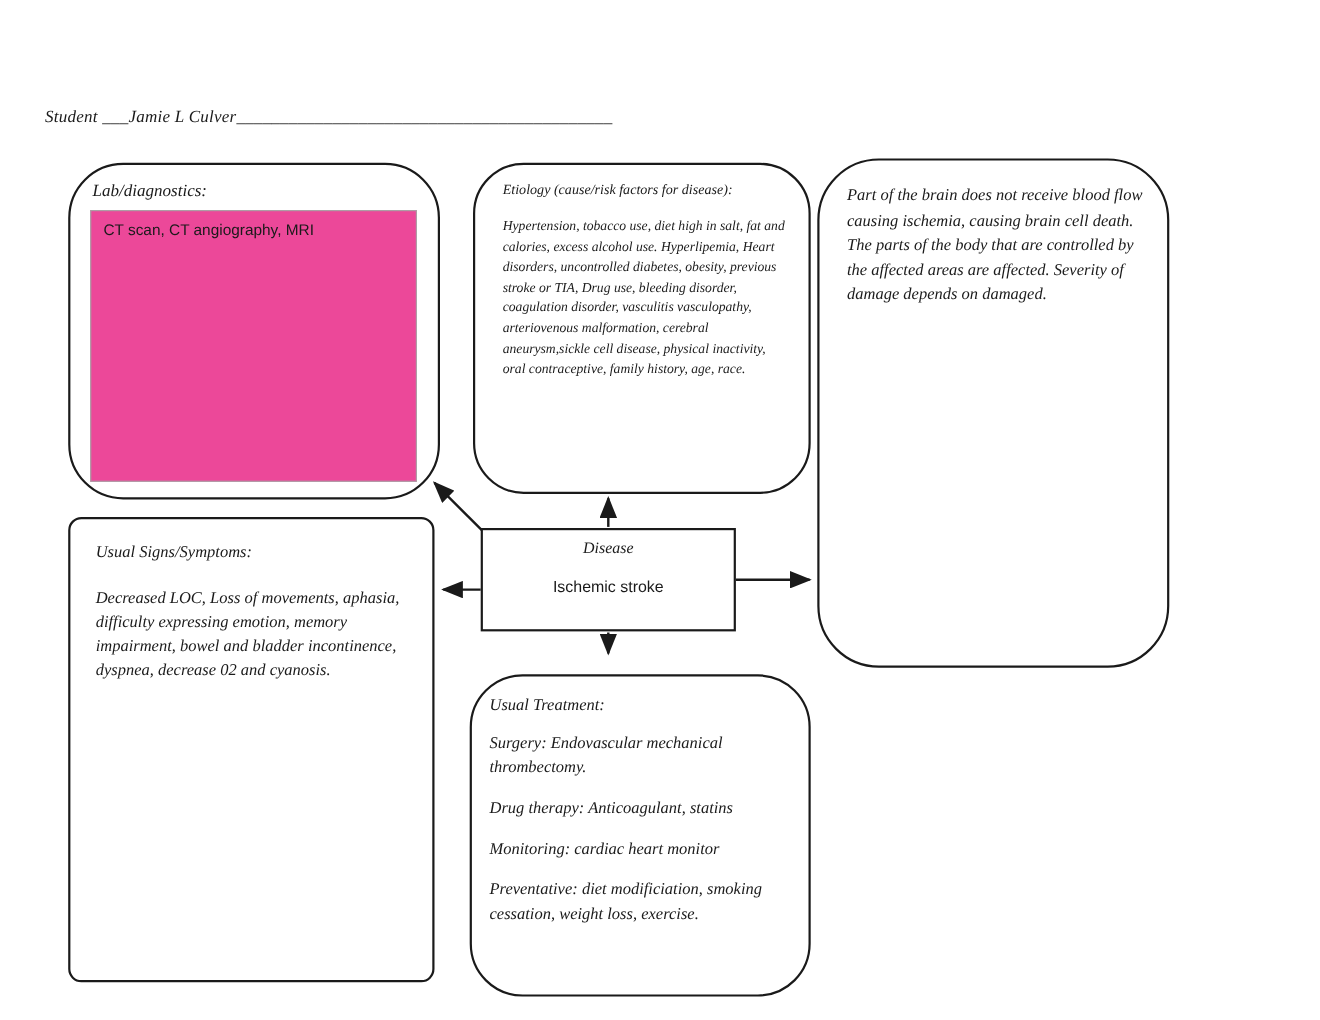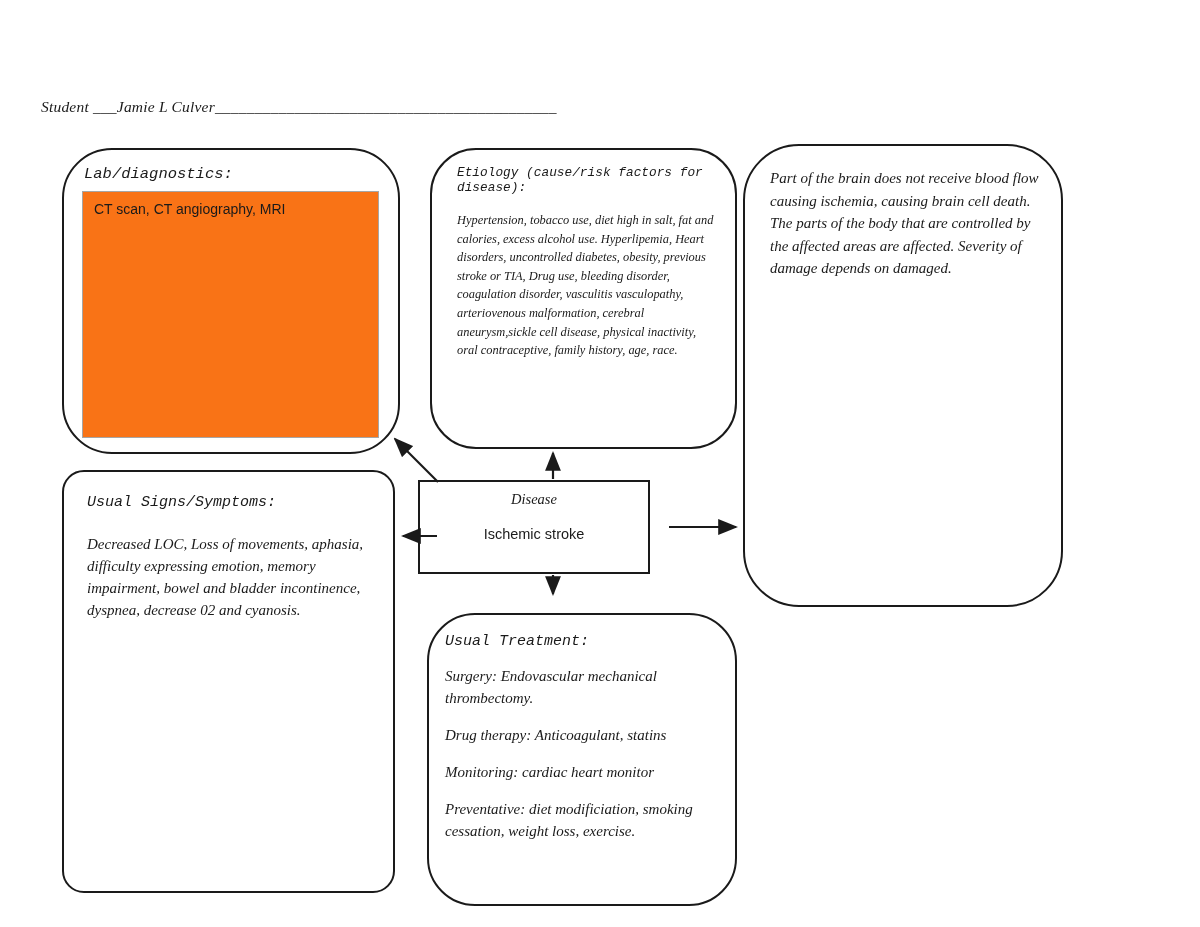--- a/index.html
+++ b/index.html
@@ -30,61 +30,60 @@
     position: absolute;
     box-sizing: border-box;
     border: 2.5px solid #1a1a1a;
     background: #ffffff;
     z-index: 2;
   }
   .rounded { border-radius: 52px; }
   .box-title {
     font-style: italic;
     margin: 0;
-    font-family: Liberation Mono, monospace;
   }
   .box-body {
     font-style: italic;
     margin: 0;
   }
 
   
   #lab-box { left: 62px; top: 148px; width: 338px; height: 306px; border-radius: 50px; padding: 15px 20px; }
   #lab-box .box-title { font-size: 15.5px; }
   #lab-inner {
     position: absolute;
     left: 18px; top: 41px;
     width: 297px; height: 247px;
     box-sizing: border-box;
-    background: #f97316;
+    background: #ec4899;
     border: 1.5px solid #a6a6a6;
     padding: 9px 11px;
     font-family: "Liberation Sans", sans-serif;
     font-style: normal;
     font-size: 14px;
   }
 
   
   #etiology-box { left: 430px; top: 148px; width: 307px; height: 301px; border-radius: 46px; padding: 15px 22px 15px 25px; }
   #etiology-box .box-title { font-size: 12.8px; margin-bottom: 16px; }
   #etiology-box .box-body { font-size: 12.4px; line-height: 18.6px; width: 262px; }
 
   
   #pathogenesis-box { left: 743px; top: 144px; width: 320px; height: 463px; border-radius: 56px; padding: 21px 24px 21px 25px; }
   #pathogenesis-box .box-title { font-size: 15px; line-height: 22.5px; width: 265px; margin-bottom: 22px; }
   #pathogenesis-box .box-body { font-size: 15px; line-height: 22.5px; width: 272px; }
 
   
-  #signs-box { left: 62px; top: 470px; width: 333px; height: 423px; border-radius: 22px; padding: 22px 22px 22px 23px; }
+  #signs-box { left: 62px; top: 470px; width: 333px; height: 423px; border-radius: 12px; padding: 22px 22px 22px 23px; }
   #signs-box .box-title { font-size: 15px; margin-bottom: 22px; }
   #signs-box .box-body { font-size: 15px; line-height: 22px; width: 286px; }
 
   
   #disease-box {
-    left: 418px; top: 480px; width: 232px; height: 94px;
+    left: 437px; top: 480px; width: 232px; height: 94px;
     border: 2px solid #1a1a1a;
     text-align: center;
   }
   #disease-box .disease-label {
     font-style: italic;
     font-size: 14.5px;
     margin-top: 9px;
   }
   #disease-box .disease-name {
     font-family: "Liberation Sans", sans-serif;

